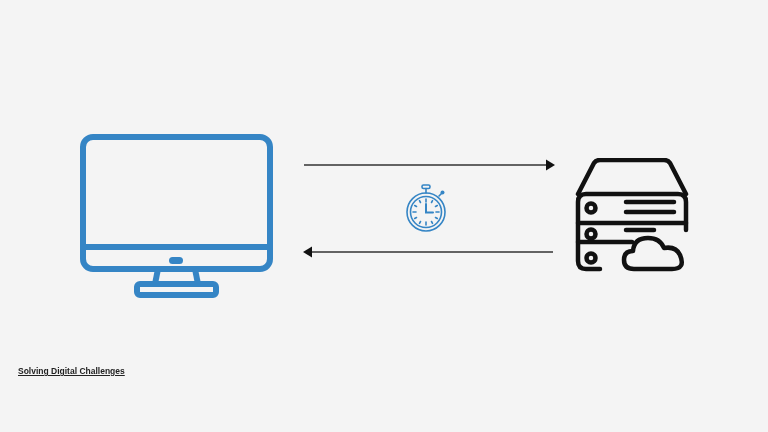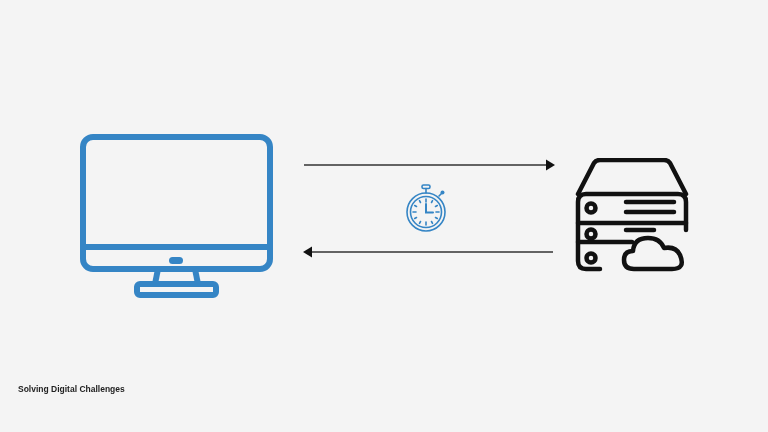--- a/index.html
+++ b/index.html
@@ -98,14 +98,14 @@
       <circle cx="19" cy="100" r="4.5"></circle>
       <line x1="54" y1="44" x2="102" y2="44"></line>
       <line x1="54" y1="54" x2="102" y2="54"></line>
       <line x1="54" y1="72" x2="82" y2="72"></line>
       <path d="M62 111 Q52 111 52 102 Q52 93 61 93 Q62 80 76 80 Q88 80 92 90 Q104 88 108 97 Q114 111 100 111 Z"></path>
     </g>
   </svg>
 </div>
 
 <div class="abs" style="left:17px; top:366px;">
-  <div class="tagline" style="margin-top:18px; margin-left:1px;">Solving Digital Challenges</div>
+  <div class="tagline" style="margin-top:0; margin-left:1px;text-decoration:underline;">Solving Digital Challenges</div>
 </div>
 
 </body></html>

